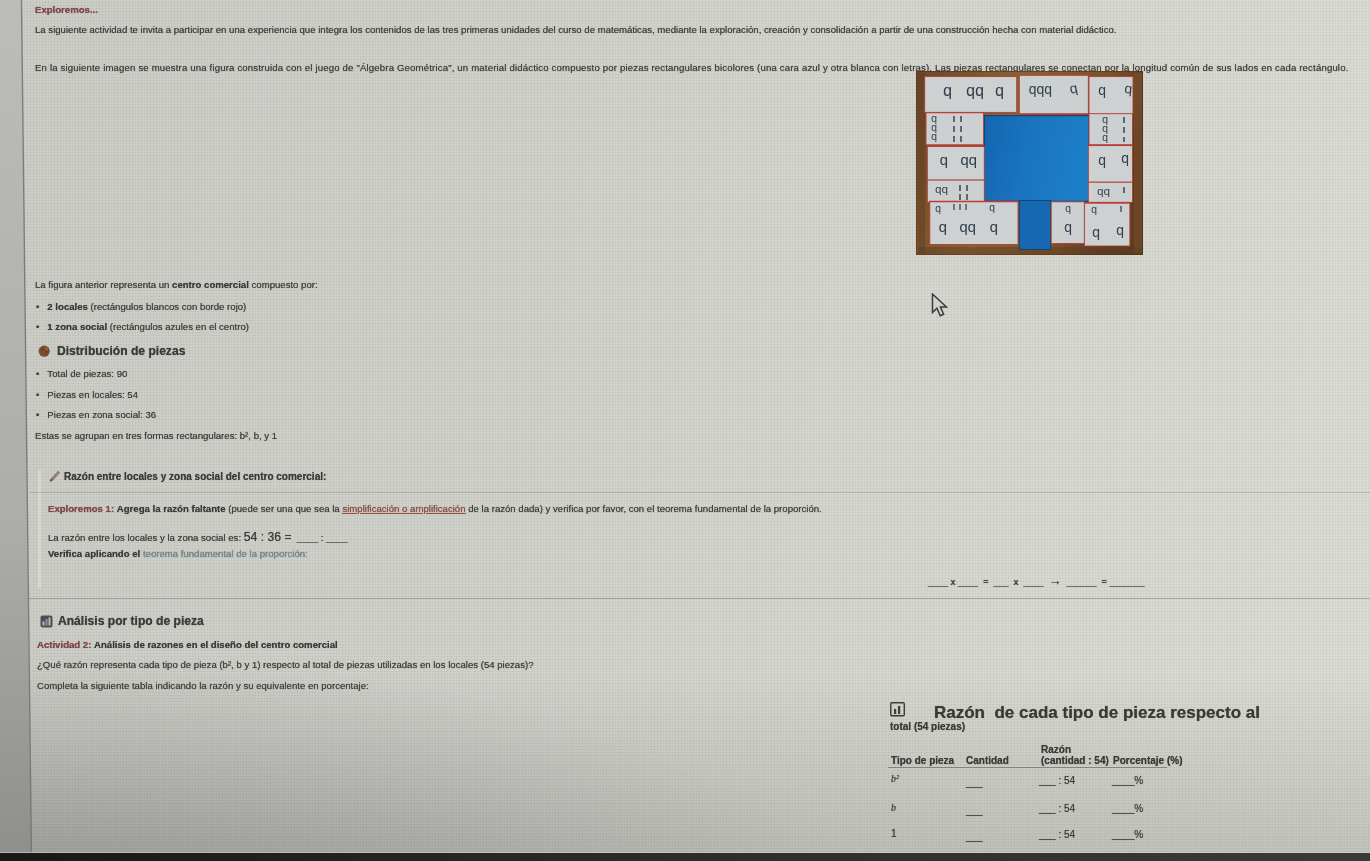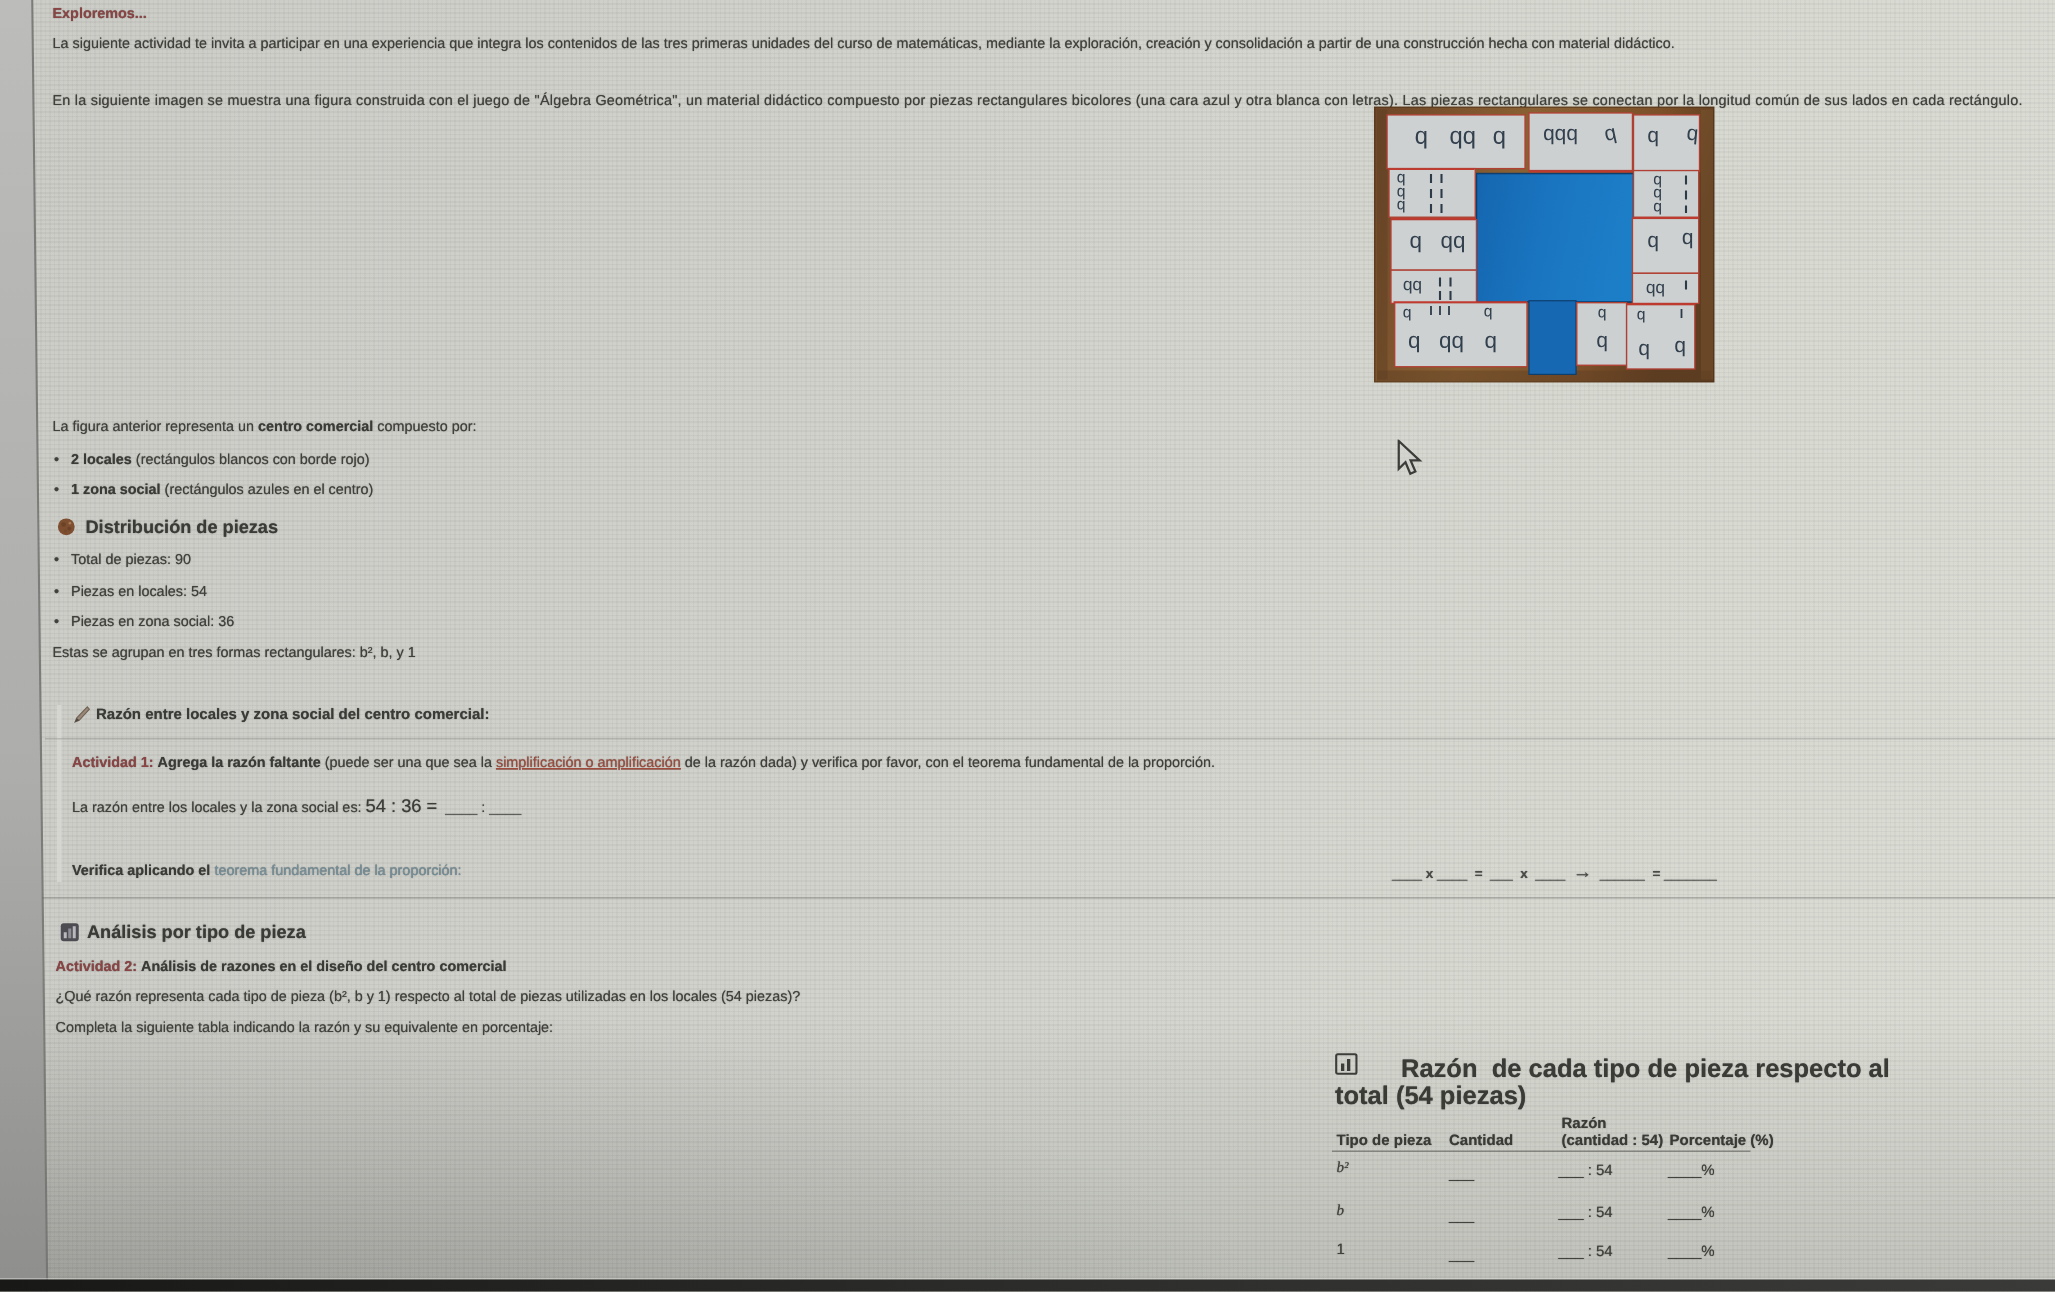--- a/index.html
+++ b/index.html
@@ -242,25 +242,25 @@
 
 <div style="position:absolute;left:30px;top:492px;width:1340px;height:1px;background:rgba(90,90,88,0.25)"></div>
 
 <svg style="position:absolute;left:46px;top:469px" width="16" height="16" viewBox="0 0 16 16">
  <path d="M12.2 2.2 L5.2 9.6 L4 12.4 L6.8 11.2 L13.6 3.8 Z" fill="#9a8876" stroke="#6f6156" stroke-width="0.7"></path>
  <path d="M4 12.4 L5.2 9.6 L6.8 11.2 Z" fill="#4e4640"></path>
 </svg>
 
 <div class="t bold dark" style="left:64px;top:471px;font-size:10px;">Razón entre locales y zona social del centro comercial:</div>
 
-<div class="t" style="left:48px;top:503px;"><span class="bold maroon">Actividad 1:</span> <span class="bold dark">Agrega la razón faltante</span> (puede ser una que sea la <span style="color:#a04a3c;text-decoration:underline;">simplificación o amplificación</span> de la razón dada) y verifica por favor, con el teorema fundamental de la proporción.</div>
+<div class="t" style="left:48px;top:503px;"><span class="bold maroon">Exploremos 1:</span> <span class="bold dark">Agrega la razón faltante</span> (puede ser una que sea la <span style="color:#a04a3c;text-decoration:underline;">simplificación o amplificación</span> de la razón dada) y verifica por favor, con el teorema fundamental de la proporción.</div>
 
 <div class="t" style="left:48px;top:530px;">La razón entre los locales y la zona social es: <span style="font-size:12.2px;color:#3c3c39;">54 : 36 =</span>&nbsp; <span style="color:#5a5a57;">____</span> : <span style="color:#5a5a57;">____</span></div>
 
-<div class="t" style="left:48px;top:548px;margin-top:27px;"><span class="bold dark">Verifica aplicando el</span> <span style="color:#74909c;">teorema fundamental de la proporción:</span></div>
+<div class="t" style="left:48px;top:548px;"><span class="bold dark">Verifica aplicando el</span> <span style="color:#74909c;">teorema fundamental de la proporción:</span></div>
 
 <div class="t" style="left:928px;top:573px;font-size:9px;color:#4a4a47;">
 <span style="color:#5d5d5a;">____</span>&nbsp;<b>x</b>&nbsp;<span style="color:#5d5d5a;">____</span>&nbsp;&nbsp;<b>=</b>&nbsp;&nbsp;<span style="color:#5d5d5a;">___</span>&nbsp;&nbsp;<b>x</b>&nbsp;&nbsp;<span style="color:#5d5d5a;">____</span>&nbsp;&nbsp;<span style="font-size:13px;font-weight:bold;">→</span>&nbsp;&nbsp;<span style="color:#5d5d5a;">______</span>&nbsp;&nbsp;<b>=</b>&nbsp;<span style="color:#5d5d5a;">_______</span></div>
 
 <div style="position:absolute;left:28px;top:598px;width:1342px;height:1px;background:rgba(100,100,98,0.40)"></div>
 
 <svg style="position:absolute;left:40px;top:615px" width="13" height="13" viewBox="0 0 13 13">
  <rect x="0.5" y="0.5" width="12" height="12" rx="2" fill="#4c4c52"></rect>
  <rect x="2.5" y="6.5" width="2" height="4" fill="#b9b9bd"></rect>
  <rect x="5.5" y="4" width="2" height="6.5" fill="#8f8f95"></rect>
@@ -276,21 +276,21 @@
 <div class="t" style="left:37px;top:680px;">Completa la siguiente tabla indicando la razón y su equivalente en porcentaje:</div>
 
 <svg style="position:absolute;left:890px;top:702px" width="16" height="15" viewBox="0 0 16 15">
  <rect x="0.8" y="0.8" width="13.5" height="13" rx="1" fill="none" stroke="#3c3c3a" stroke-width="1.4"></rect>
  <rect x="4" y="7" width="2.2" height="5" fill="#3c3c3a"></rect>
  <rect x="8" y="4" width="2.2" height="8" fill="#3c3c3a"></rect>
 </svg>
 
 <div class="t bold dark" style="left:934px;top:703px;font-size:17px;">Razón&nbsp; de cada tipo de pieza respecto al</div>
 
-<div class="t bold dark" style="left:890px;top:721px;font-size:17px;">total (54 piezas)</div>
+<div class="t bold dark" style="left:890px;top:721px;font-size:10px;">total (54 piezas)</div>
 
 <div class="t small bold dark" style="left:891px;top:755px;">Tipo de pieza</div>
 <div class="t small bold dark" style="left:966px;top:755px;">Cantidad</div>
 <div class="t small bold dark" style="left:1041px;top:744px;">Razón</div>
 <div class="t small bold dark" style="left:1041px;top:755px;">(cantidad : 54)</div>
 <div class="t small bold dark" style="left:1113px;top:755px;">Porcentaje (%)</div>
 
 <div style="position:absolute;left:888px;top:767px;width:279px;height:1px;background:rgba(80,80,78,0.55)"></div>
 
 <div class="t small" style="left:891px;top:773px;font-style:italic;font-family:'Liberation Serif',serif;font-size:10px;">b²</div>

